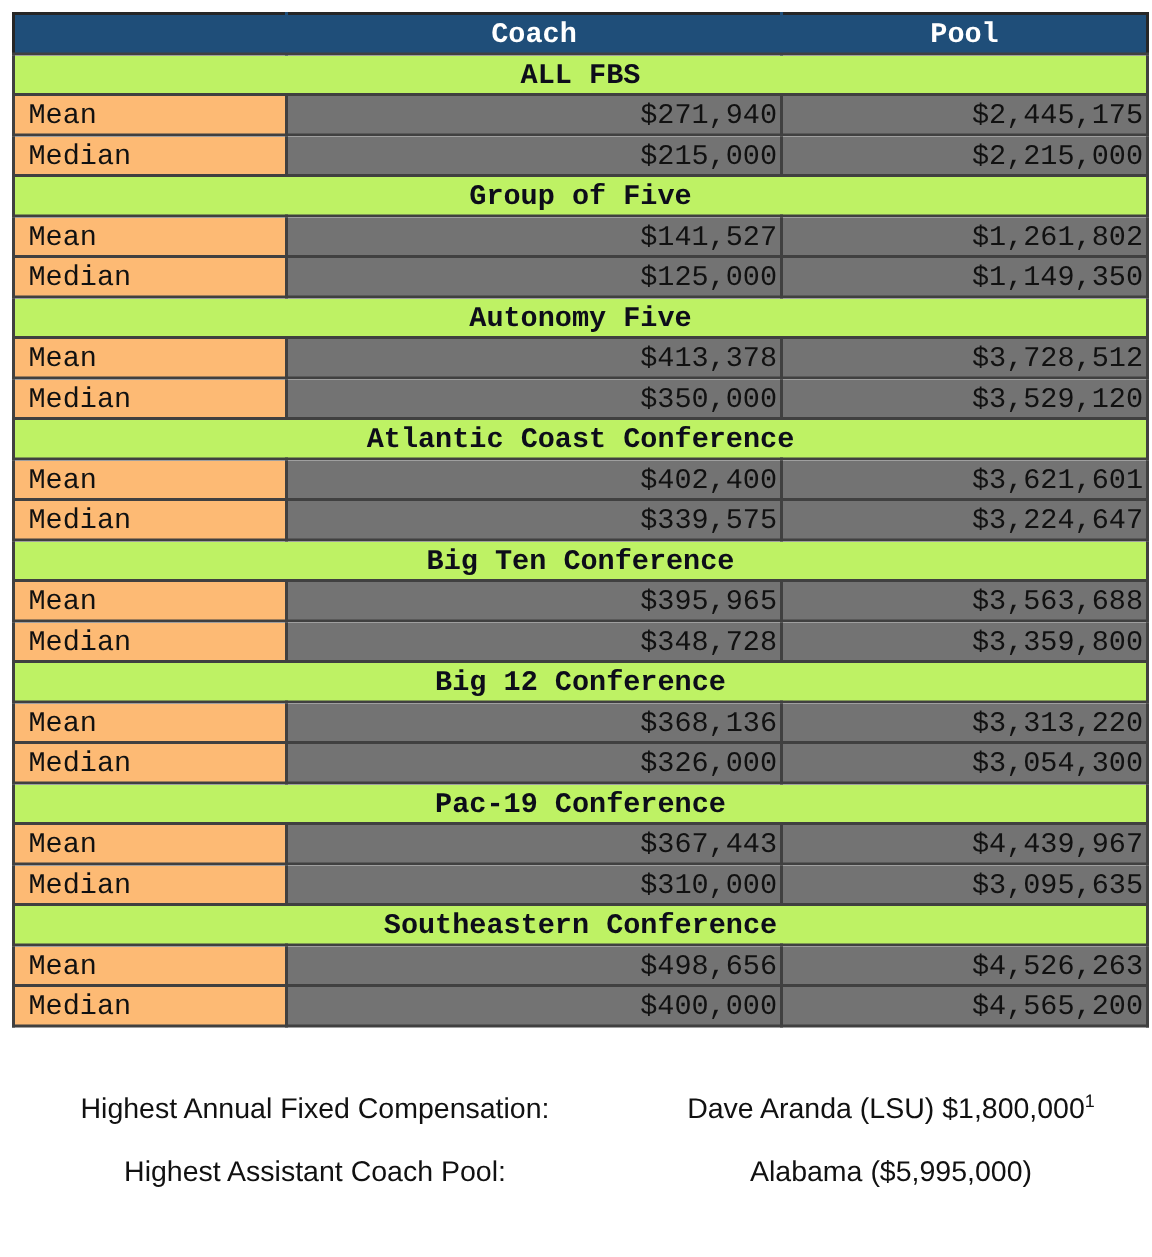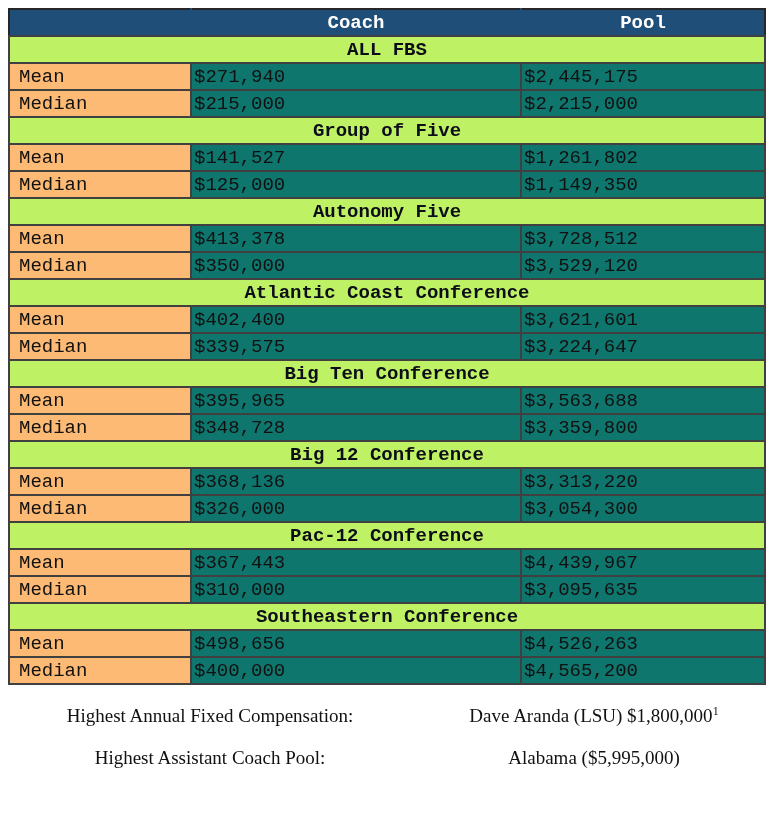--- a/index.html
+++ b/index.html
@@ -57,29 +57,28 @@
     text-align: center;
     color: #0d0d1a;
   }
   
   tr.data-row td.stat-label {
     text-align: left;
     padding-left: 9px;
     background: #fdba74;
   }
   tr.data-row td.val {
-    text-align: left;
-    background: #0f766e;
+    text-align: right;
+    background: #737373;
   }
 
   
   .footnotes {
-    margin-top: 20px;
+    margin-top: 44px;
     width: 768px;
-    font-family: Liberation Serif, serif;
   }
   .footnote-row {
     display: flex;
     align-items: flex-start;
     font-size: 19px;
     margin-bottom: 20px;
   }
   .footnote-row .fn-label {
     width: 420px;
     text-align: center;
@@ -191,21 +190,21 @@
         <td class="val">$368,136</td>
         <td class="val">$3,313,220</td>
       </tr>
       <tr class="data-row">
         <td class="stat-label">Median</td>
         <td class="val">$326,000</td>
         <td class="val">$3,054,300</td>
       </tr>
 
       <tr class="section-row">
-        <td colspan="3">Pac-12 Conference</td>
+        <td colspan="3">Pac-19 Conference</td>
       </tr>
       <tr class="data-row">
         <td class="stat-label">Mean</td>
         <td class="val">$367,443</td>
         <td class="val">$4,439,967</td>
       </tr>
       <tr class="data-row">
         <td class="stat-label">Median</td>
         <td class="val">$310,000</td>
         <td class="val">$3,095,635</td>

